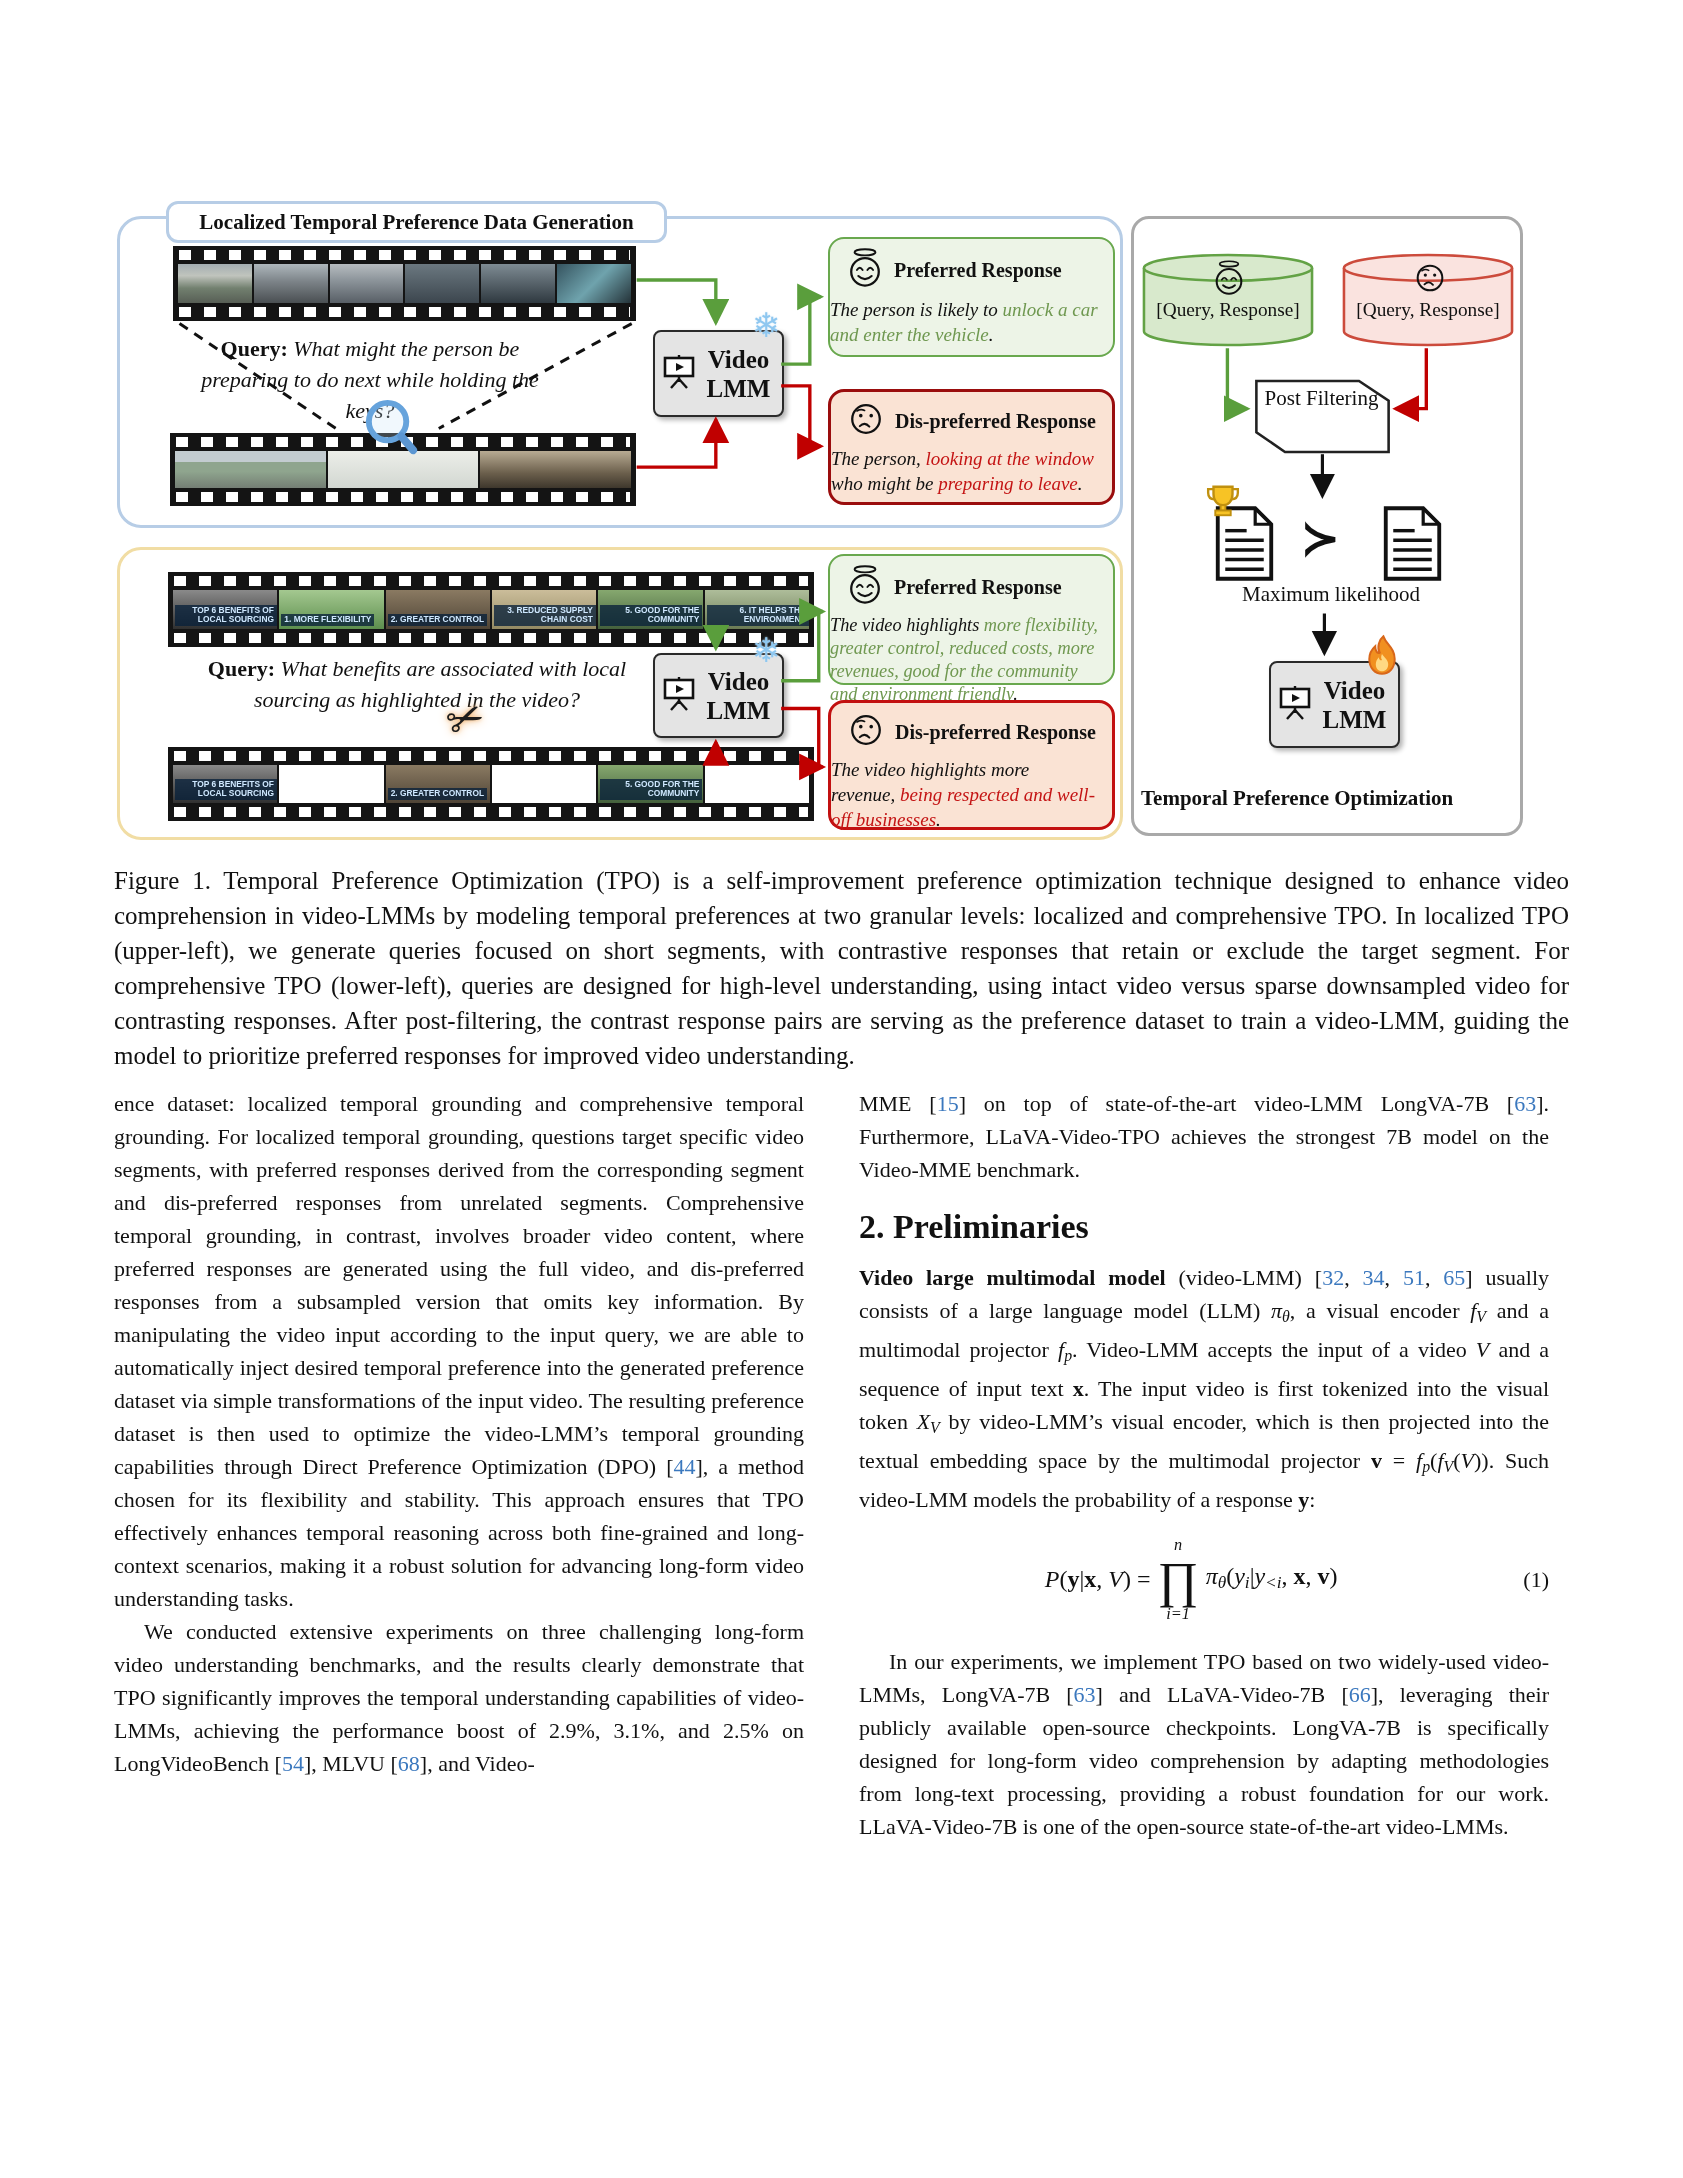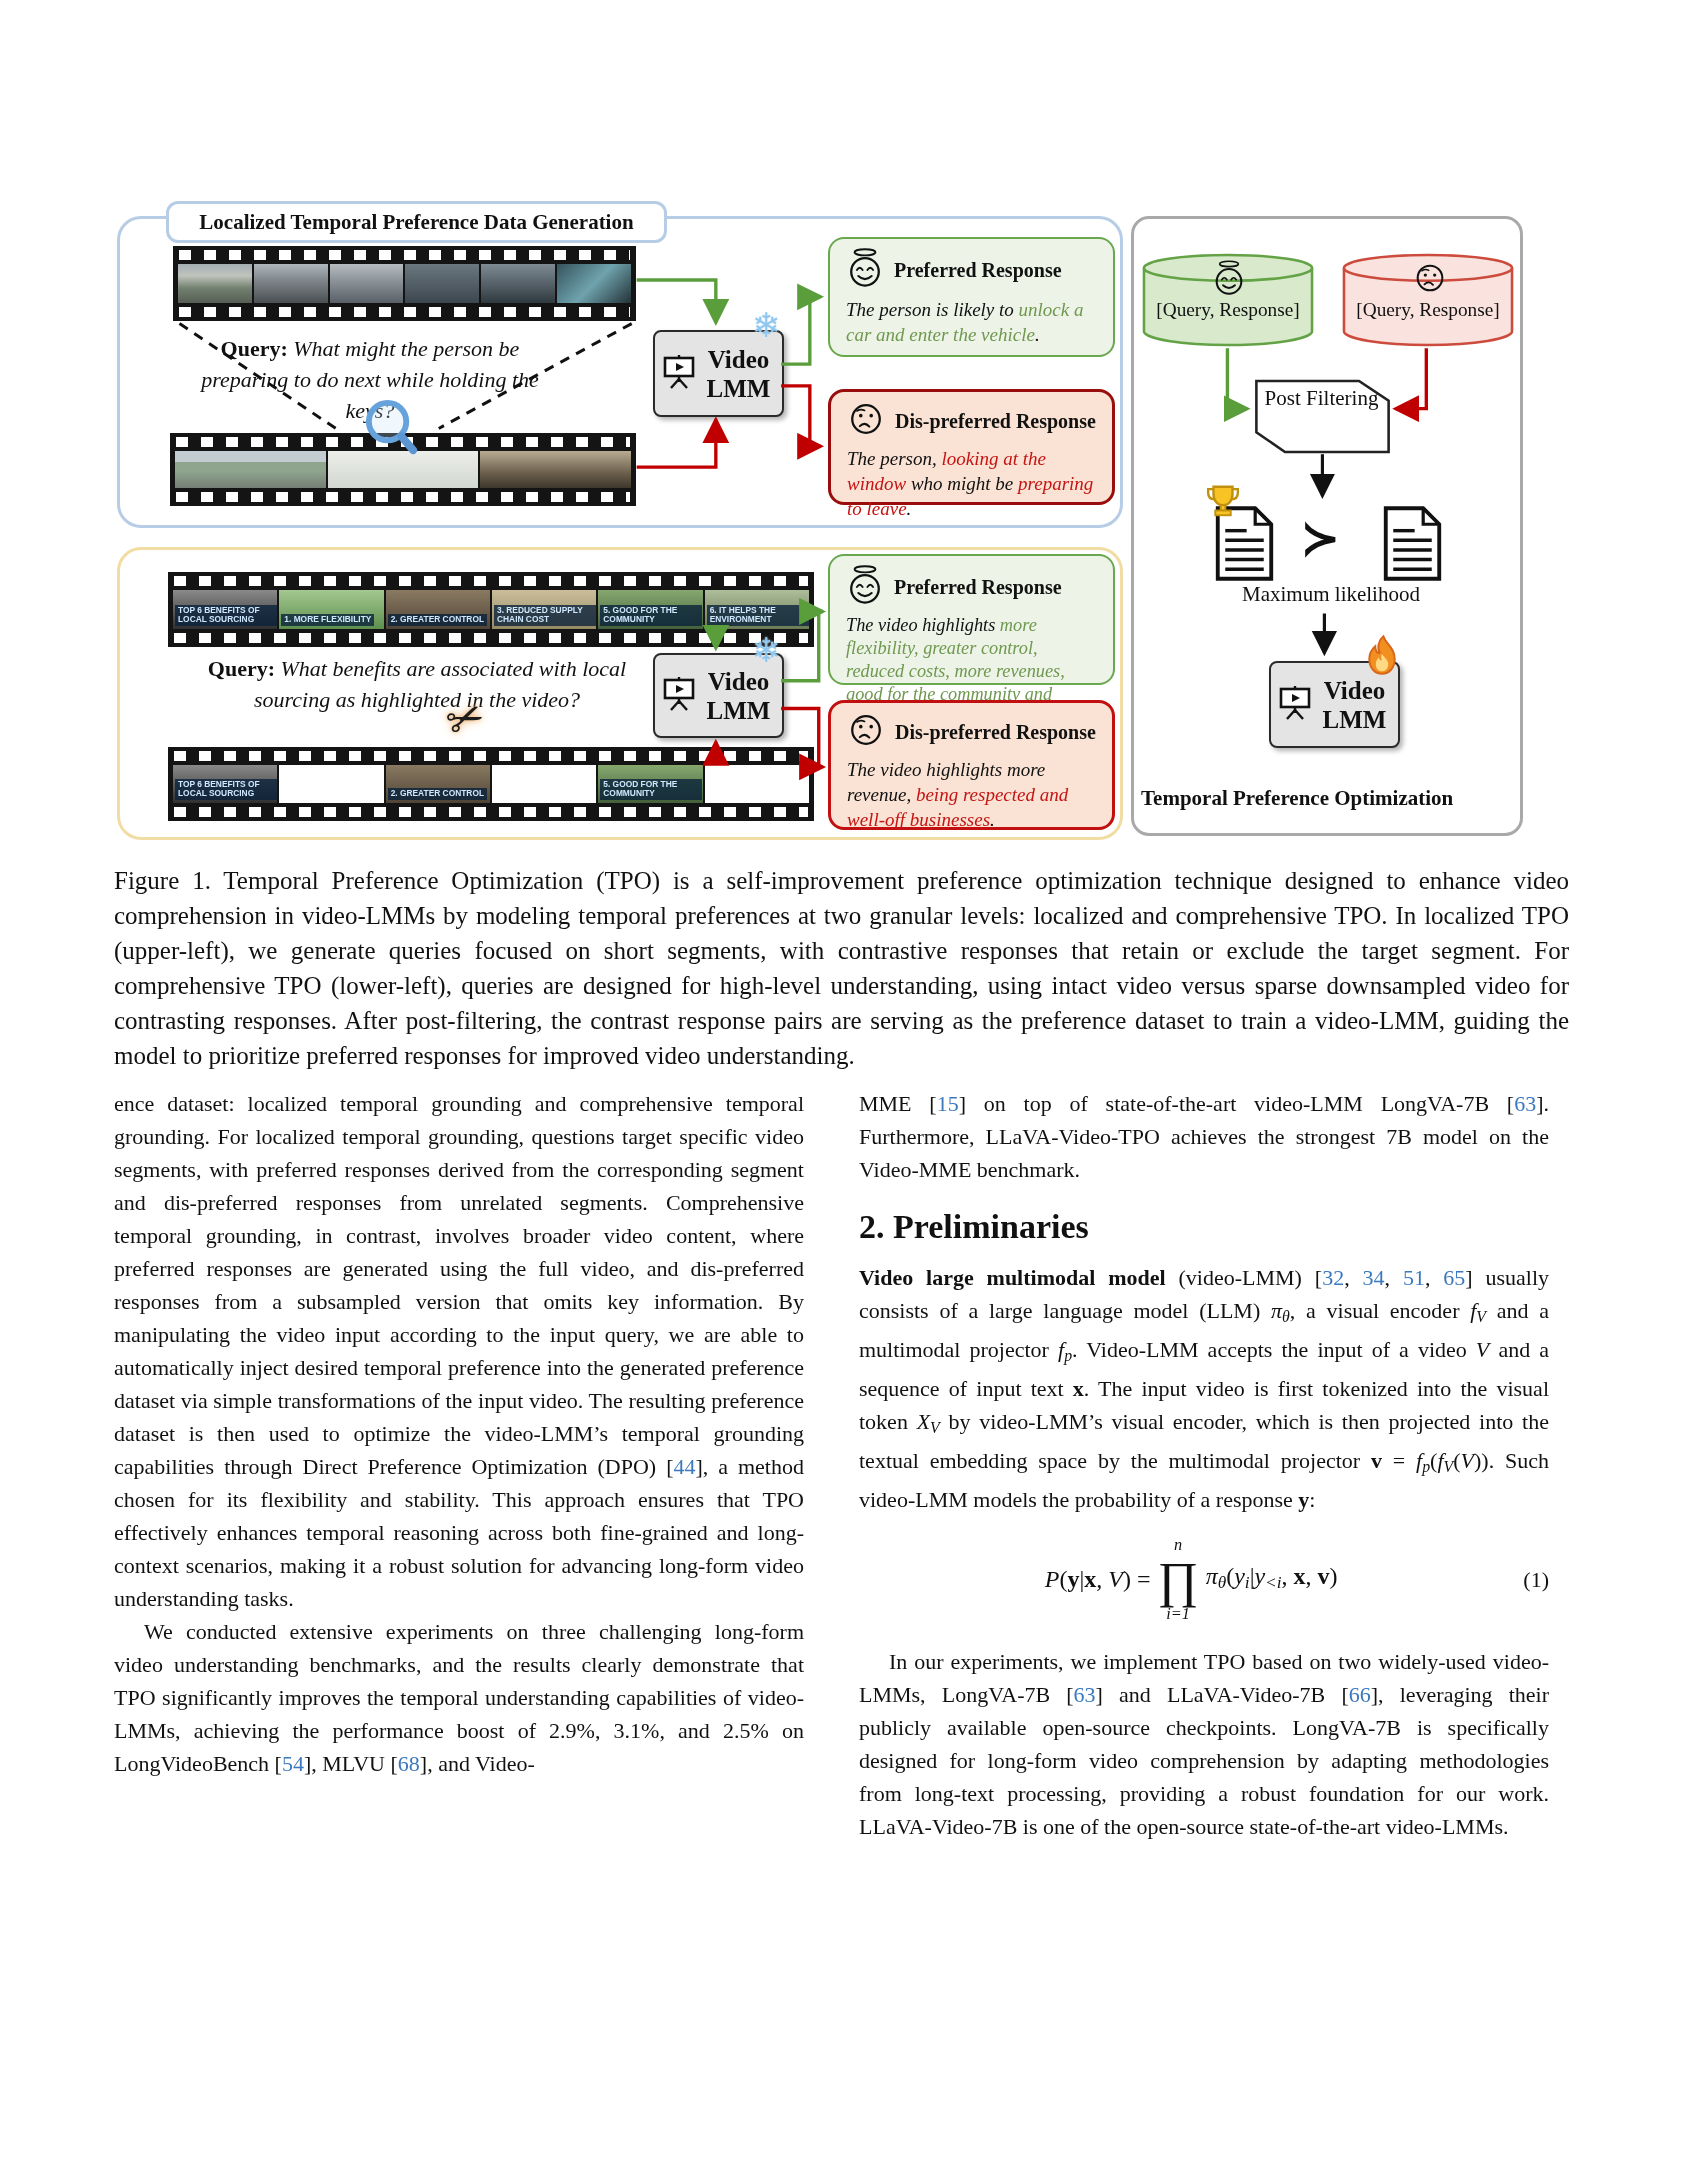--- a/index.html
+++ b/index.html
@@ -16,21 +16,21 @@
   .pill.comp{left:166px;top:531px;width:560px;border:3px solid #f1dda4;}
   
   .strip{position:absolute;background:#141414;z-index:4;}
   .strip .holes{position:absolute;left:6px;right:6px;height:10px;
         background:repeating-linear-gradient(90deg,#fff 0 12px,transparent 12px 25px);}
   .strip .holes.top{top:4px;} .strip .holes.bot{bottom:4px;}
   .strip .frames{position:absolute;left:5px;right:5px;top:18px;bottom:18px;display:flex;gap:2px;}
   .frame{position:relative;flex:1;overflow:hidden;}
   .frame-label{position:absolute;left:2px;bottom:3px;max-width:92%;
         font:bold 8.4px/1.15 "Liberation Sans",sans-serif;color:#cfe8ff;
-        background:rgba(8,32,58,.78);padding:1px 3px;text-transform:uppercase;}
+        background:rgba(8,32,58,.78);padding:1px 3px;text-transform:uppercase;text-align:right;}
   .tone-street{background:linear-gradient(180deg,#a3adb1 0%,#c0c4bd 30%,#72806f 62%,#575e55 100%);}
   .tone-walk{background:linear-gradient(180deg,#aeb7bc,#7c8388 45%,#4a4f52);}
   .tone-door{background:linear-gradient(180deg,#b7bcc0,#8e969c 40%,#585f66);}
   .tone-car{background:linear-gradient(180deg,#6b7880,#3c464e);}
   .tone-dash{background:linear-gradient(180deg,#7e8b93,#2f3940);}
   .tone-drive{background:linear-gradient(135deg,#35535f,#6fa3ad 50%,#243238);}
   .tone-road{background:linear-gradient(180deg,#c3ccd0 0 30%,#8fa58e 30% 55%,#747e74);}
   .tone-fade{background:linear-gradient(180deg,#eceee9,#d2d7d1);}
   .tone-indoor{background:linear-gradient(180deg,#b8ab93,#6b5f4c 60%,#3e372c);}
   .tone-machine{background:linear-gradient(180deg,#8a8a8a,#303030);}
@@ -54,21 +54,21 @@
   .vlmm-loc{left:653px;top:330px;height:83px;}
   .vlmm-comp{left:653px;top:653px;height:81px;}
   .vlmm-tpo{left:1269px;top:661px;height:83px;width:127px;}
   .badge{position:absolute;z-index:8;font-size:34px;line-height:1;}
   .snow{color:#8ec7f0;text-shadow:0 0 2px #cfe6f7;}
   .snow.s1{left:752px;top:309px;} .snow.s2{left:752px;top:634px;}
   
   .resp{position:absolute;left:828px;width:287px;border-radius:16px;padding:8px 0 0 0;z-index:6;box-sizing:border-box;}
   .resp-head{display:flex;align-items:center;gap:10px;padding-left:16px;}
   .resp-title{font-weight:bold;font-size:20px;}
-  .resp-body{padding:4px 14px 8px 16px;font-size:19px;line-height:25px;}
+  .resp-body{padding:4px 14px 8px 0;font-size:19px;line-height:25px;}
   .pref{border:2.5px solid #69a84e;background:#edf4e7;}
   .pref-loc{top:237px;height:120px;}
   .pref-comp{top:554px;height:131px;}
   .dispref{background:#fae3d4;}
   .dispref-loc{top:389px;height:116px;border:3px solid #9a0d0d;}
   .dispref-comp{top:700px;height:130px;border:3px solid #c21010;}
   .seg-i{font-style:italic;}
   .seg-ig{font-style:italic;color:#6f9850;}
   .seg-ir{font-style:italic;color:#c41414;}
   

